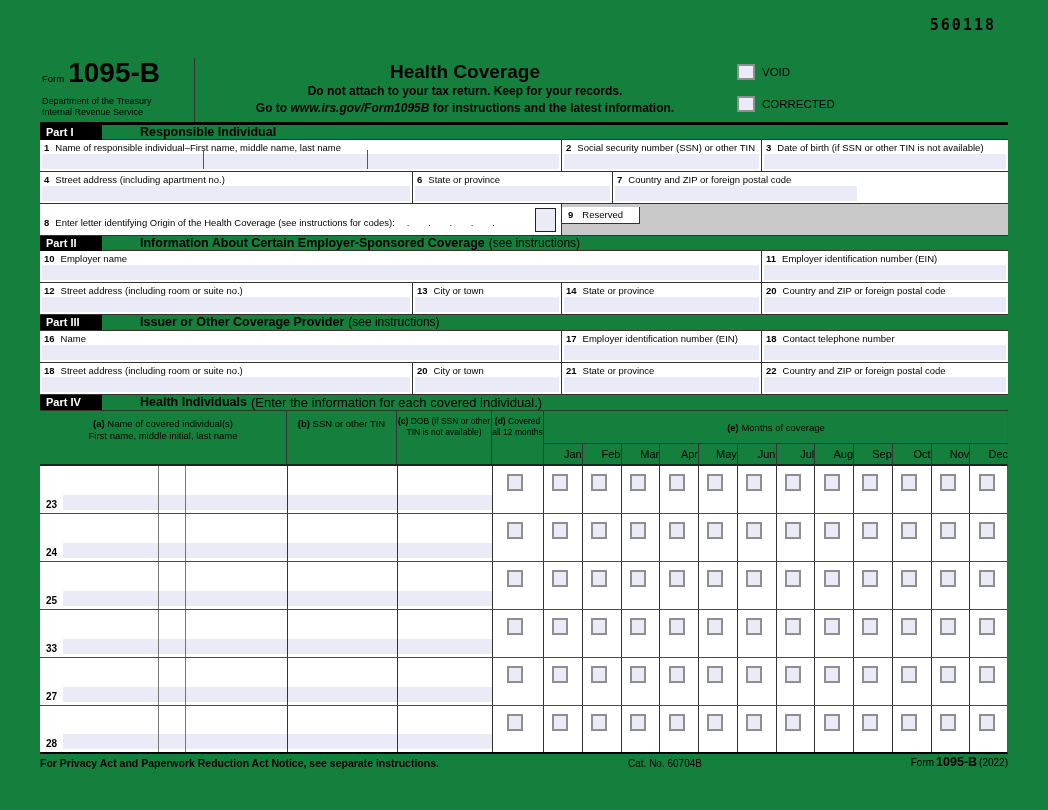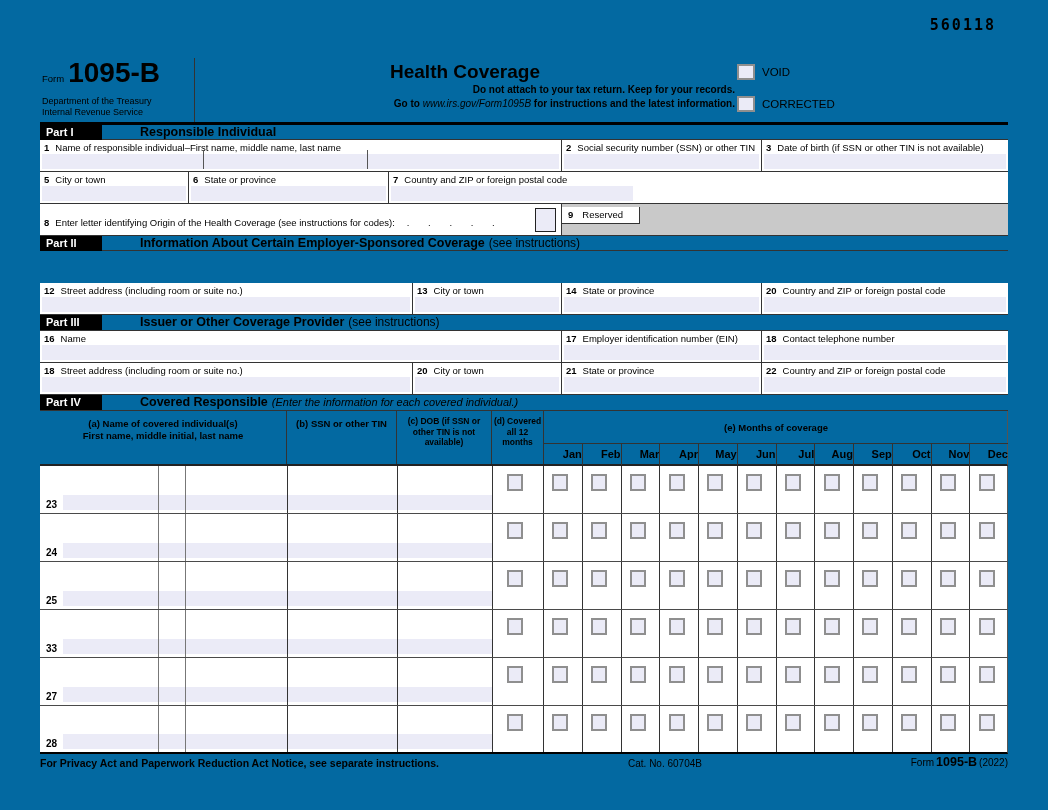--- a/index.html
+++ b/index.html
@@ -1,49 +1,49 @@
 <!DOCTYPE html>
 <html style="--field: #ebebf7; --reserved: #c9c9c9; --cbborder: #8f8f8f;"><head>
 <meta charset="utf-8">
 <style>
   * { margin:0; padding:0; box-sizing:border-box; }
   body { background:#fff; font-family:"Liberation Sans", sans-serif; color:#000; }
-  .page { position:relative; width:1048px; height:810px; background:#0369a1; overflow:hidden; }
+  .page { position:relative; width:1048px; height:810px; background:#15803d; overflow:hidden; }
 
   
   .serial { position:absolute; top:16px; right:52px; font-family:"DejaVu Sans Mono", monospace;
             font-weight:bold; font-size:15px; letter-spacing:2px; }
 
   
   .hdr { position:absolute; left:40px; top:58px; width:968px; height:67px; border-bottom:3px solid #000; }
   .hdr-left { position:absolute; left:0; top:0; width:155px; height:100%; border-right:1.5px solid #333; padding:2px 0 0 2px; }
   .formline { line-height:26px; white-space:nowrap; }
   .formword { font-size:9.5px; margin-right:4px; }
   .formnum  { font-size:28px; font-weight:bold; }
   .dept { font-size:9px; line-height:1.25; margin-top:4px; }
   .hdr-center { position:absolute; left:155px; top:0; width:540px; text-align:center; }
   .title { font-size:19px; font-weight:bold; margin-top:3px; }
-  .sub { font-size:10px; font-weight:bold; line-height:1.4;text-align:right; }
-  .sub i { font-style:italic; font-weight:normal; }
+  .sub { font-size:12px; font-weight:bold; line-height:1.4; }
+  .sub i { font-style:italic; font-weight:bold; }
   .hdr-void { position:absolute; left:697px; top:5px; width:120px; }
   .ckrow { display:flex; align-items:center; height:17px; margin-bottom:15px; font-size:11.5px; }
   .cbv { display:inline-block; width:18px; height:16px; background:var(--field,#ebebf7);
          border:2px solid var(--cbborder,#8f8f8f); margin-right:7px; flex:0 0 auto; }
   .hdr-omb { position:absolute; left:818px; right:0; top:0; bottom:0; border-left:1.5px solid #333; }
   .omb { height:27px; line-height:29px; text-align:center; font-size:10px; border-bottom:1.5px solid #333; }
   .year { text-align:center; font-size:27px; font-weight:bold; line-height:37px; letter-spacing:1px; }
   .y-out { color:#fdfdfd; -webkit-text-stroke:1.4px #333; }
 
   
   .partbar { position:absolute; left:40px; width:968px; height:15px; border-bottom:1px solid #333; white-space:nowrap; }
   .plabel { display:inline-block; background:#000; color:#fff; font-weight:bold; font-size:11px;
             height:15px; line-height:14px; padding:0 11px 0 6px; min-width:62px; margin-right:22px; vertical-align:top; }
   .ptitle { font-weight:bold; font-size:12.5px; line-height:15px; vertical-align:top;padding-left:16px; }
   .pnote  { font-size:12px; line-height:15px; vertical-align:top; margin-left:4px; }
-  .pnote4 { font-size:11px;font-style:italic; }
+  .pnote4 { font-size:13px; }
 
   
   .frow { position:absolute; left:40px; width:968px; display:flex; border-bottom:1px solid #333; background:#fff; }
   .cell { position:relative; height:100%; border-right:1px solid #333; }
   .cell:last-child { border-right:none; }
   .lbl { font-size:9.5px; padding:3px 2px 0 4px; line-height:1.15; }
   .lbl b { margin-right:6px; font-size:9.5px; }
   .input { position:absolute; left:2px; right:2px; bottom:2px; height:15px; background:var(--field,#ebebf7); }
   .nds { position:absolute; top:10px; bottom:2px; width:1px; background:#555; }
 
@@ -54,21 +54,21 @@
   .dots { word-spacing:14px; margin-left:12px; letter-spacing:1px; }
   .codebox { position:absolute; right:5px; bottom:3px; width:21px; height:24px;
              background:var(--field,#ebebf7); border:1.5px solid #222; }
   .r3cell9 { position:absolute; left:522px; right:0; top:0; bottom:0; background:var(--reserved,#c9c9c9); }
   .rsv { display:inline-block; background:#fff; font-size:9.5px; padding:2px 16px 3px 6px;
          border-right:1px solid #333; border-bottom:1px solid #333; }
   .rsv b { margin-right:9px; }
 
   
   .p4head { position:absolute; left:40px; top:411px; width:968px; height:55px;
-            border-bottom:2px solid #222; border-right:1px solid #555;font-weight:bold; }
+            border-bottom:2px solid #222; border-right:1px solid #555; }
   .hc { position:absolute; top:0; height:100%; text-align:center; font-size:9.5px; line-height:1.3;
         border-right:1px solid #333; padding-top:7px; }
   .hc.small { font-size:8.5px; padding-top:5px; line-height:1.25; }
   .hc.nr { border-right:none; }
   .hce { position:absolute; top:0; height:100%; border-left:1px solid #333; }
   .etop { height:33px; line-height:33px; text-align:center; font-size:9.5px; border-bottom:1px solid #333; }
   .months { display:flex; height:21px; }
   .mcell { flex:1 1 0; border-left:1px solid #333; text-align:right; font-size:11px; line-height:20px; }
   .mcell:first-child { border-left:none; }
 
@@ -140,22 +140,22 @@
       <div class="lbl"><b>2</b><span>Social security number (SSN) or other TIN</span></div>
       <div class="input"></div>
     </div>
     <div class="cell" style="width:246px">
       <div class="lbl"><b>3</b><span>Date of birth (if SSN or other TIN is not available)</span></div>
       <div class="input"></div>
     </div>
   </div>
 
   <div class="frow" style="top:172px;height:32px">
-    <div class="cell" style="width:149px">
-      <div class="lbl"><b>5</b><span>City or town</span></div>
+    <div class="cell" style="width:373px">
+      <div class="lbl"><b>4</b><span>Street address (including apartment no.)</span></div>
       <div class="input"></div>
     </div>
     <div class="cell" style="width:200px">
       <div class="lbl"><b>6</b><span>State or province</span></div>
       <div class="input"></div>
     </div>
     <div class="cell" style="width:246px">
       <div class="lbl"><b>7</b><span>Country and ZIP or foreign postal code</span></div>
       <div class="input"></div>
     </div>
@@ -170,20 +170,30 @@
     </div>
     <div class="r3cell9">
       <div class="rsv"><b>9</b><span>Reserved</span></div>
     </div>
   </div>
 
   <div class="partbar" style="top:236px">
     <span class="plabel">Part II</span><span class="ptitle">Information About Certain Employer-Sponsored Coverage</span><span class="pnote">(see instructions)</span>
   </div>
 
+  <div class="frow" style="top:251px;height:32px">
+    <div class="cell" style="width:722px">
+      <div class="lbl"><b>10</b><span>Employer name</span></div>
+      <div class="input"></div>
+    </div>
+    <div class="cell" style="width:246px">
+      <div class="lbl"><b>11</b><span>Employer identification number (EIN)</span></div>
+      <div class="input"></div>
+    </div>
+  </div>
 
   <div class="frow" style="top:283px;height:32px">
     <div class="cell" style="width:373px">
       <div class="lbl"><b>12</b><span>Street address (including room or suite no.)</span></div>
       <div class="input"></div>
     </div>
     <div class="cell" style="width:149px">
       <div class="lbl"><b>13</b><span>City or town</span></div>
       <div class="input"></div>
     </div>
@@ -229,21 +239,21 @@
       <div class="lbl"><b>21</b><span>State or province</span></div>
       <div class="input"></div>
     </div>
     <div class="cell" style="width:246px">
       <div class="lbl"><b>22</b><span>Country and ZIP or foreign postal code</span></div>
       <div class="input"></div>
     </div>
   </div>
 
   <div class="partbar" style="top:395px;height:16px">
-    <span class="plabel">Part IV</span><span class="ptitle">Covered Responsible</span><span class="pnote pnote4">(Enter the information for each covered individual.)</span>
+    <span class="plabel">Part IV</span><span class="ptitle">Health Individuals</span><span class="pnote pnote4">(Enter the information for each covered individual.)</span>
   </div>
 
   <div class="p4head">
     <div class="hc" style="left:0;width:247px">
       <div><b>(a)</b> <span>Name of covered individual(s)</span></div>
       <div><span>First name, middle initial, last name</span></div>
     </div>
     <div class="hc small" style="left:357px;width:95px">
       <div><b>(c)</b> <span>DOB (if SSN or other TIN is not available)</span></div>
     </div>

